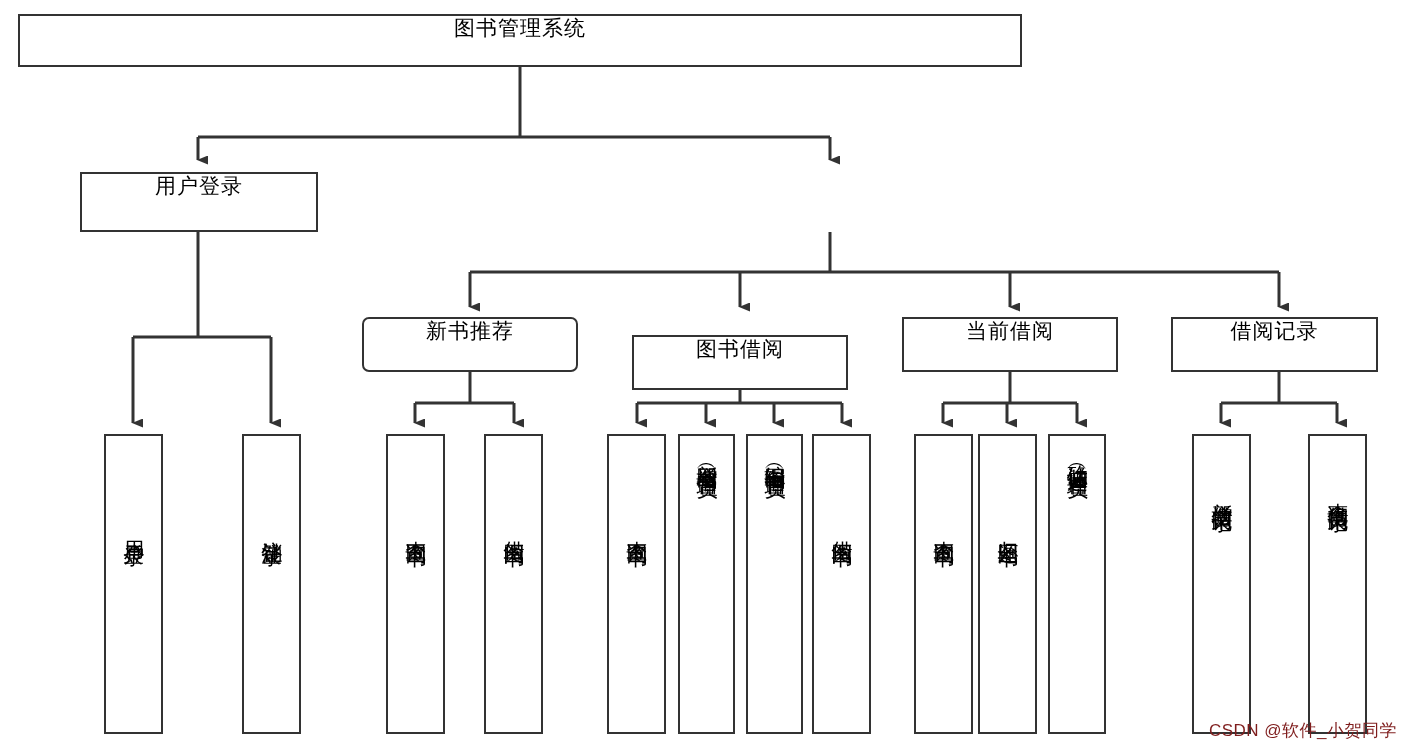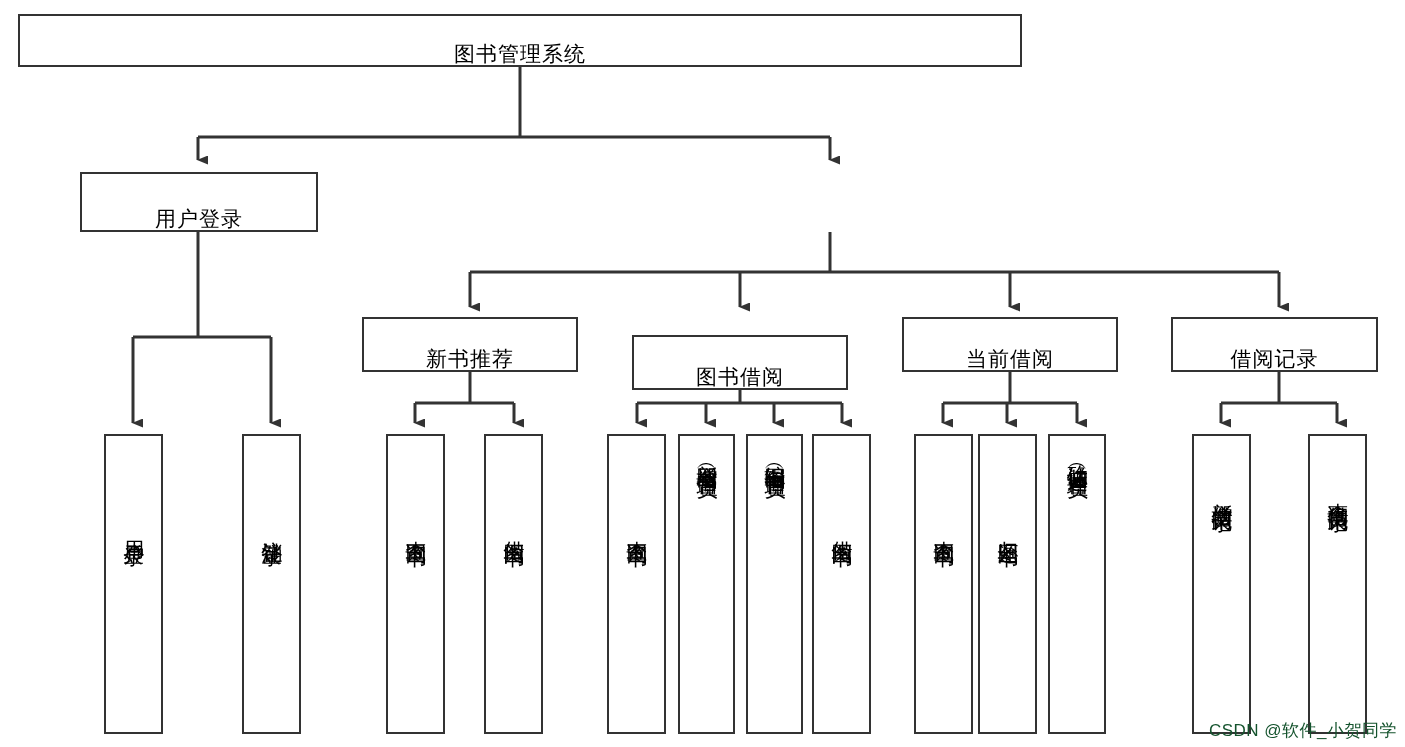--- a/index.html
+++ b/index.html
@@ -23,21 +23,21 @@
     top: 0;
     width: 1405px;
     height: 747px;
   }
   .node {
     position: absolute;
     box-sizing: border-box;
     background: #ffffff;
     border: 2px solid #333333;
     display: flex;
-    align-items: flex-end;
+    align-items: flex-start;
     justify-content: center;
     color: #000000;
   }
   .node.horiz {
     font-size: 21px;
     letter-spacing: 1px;
     line-height: 1.1;
   }
   .node.vert {
     align-items: flex-start;
@@ -60,21 +60,21 @@
     margin-top: 40px;
   }
   .node.vert.top .vlabel {
     margin-top: 2px;
   }
   .watermark {
     position: absolute;
     right: 8px;
     bottom: 5px;
     font-size: 17px;
-    color: #14532d;
+    color: #7f1d1d;
     white-space: nowrap;
     letter-spacing: 0.5px;
   }
 </style>
 </head>
 <body>
 
 <div id="canvas">
 
   <svg id="wires" viewBox="0 0 1405 747" xmlns="http://www.w3.org/2000/svg">
@@ -128,21 +128,21 @@
   </svg>
 
   <div class="node horiz" style="left:18px; top:14px; width:1004px; height:53px;">
     <span>图书管理系统</span>
   </div>
 
   <div class="node horiz" style="left:80px; top:172px; width:238px; height:60px;">
     <span>用户登录</span>
   </div>
 
-  <div class="node horiz" style="left:362px; top:317px; width:216px; height:55px;">
+  <div class="node horiz" style="left:362px; top:317px; width:216px; height:55px;border-radius:7px;">
     <span>新书推荐</span>
   </div>
   <div class="node horiz" style="left:632px; top:335px; width:216px; height:55px;">
     <span>图书借阅</span>
   </div>
   <div class="node horiz" style="left:902px; top:317px; width:216px; height:55px;">
     <span>当前借阅</span>
   </div>
   <div class="node horiz" style="left:1171px; top:317px; width:207px; height:55px;">
     <span>借阅记录</span>

